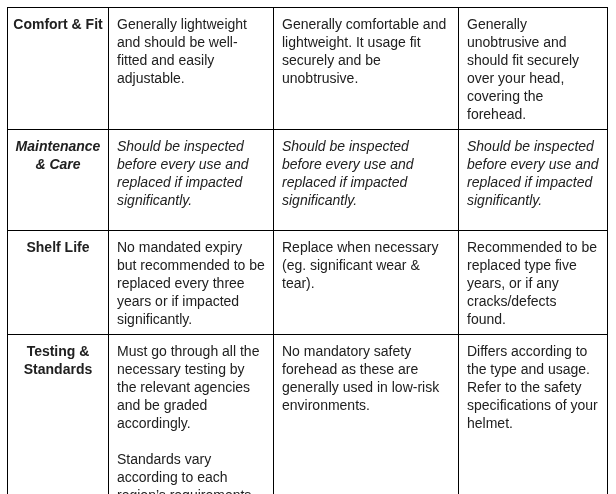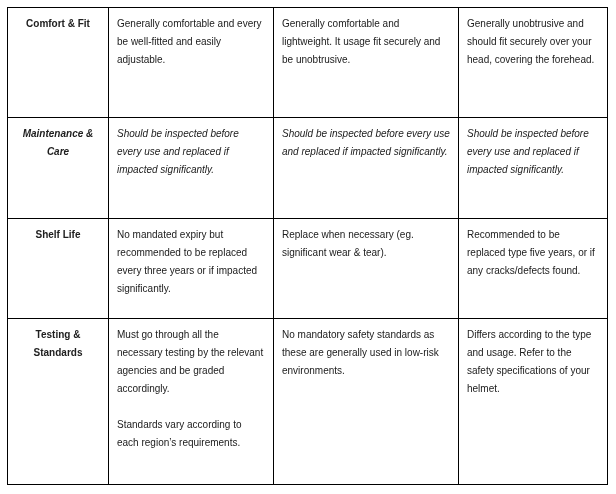--- a/index.html
+++ b/index.html
@@ -19,21 +19,21 @@
     left: 7px;
     top: 7px;
     width: 600px;
     border-collapse: collapse;
     table-layout: fixed;
   }
   table.comparison th,
   table.comparison td {
     border: 1.5px solid #000000;
     vertical-align: top;
-    font-size: 10px;
+    font-size: 14px;
     line-height: 18px;
     padding: 7px 8px 6px 8px;
   }
   table.comparison th {
     font-weight: bold;
     text-align: center;
     padding-left: 4px;
     padding-right: 4px;
   }
   table.comparison td {
@@ -53,38 +53,38 @@
 <table class="comparison">
   <colgroup>
     <col style="width:101px">
     <col style="width:165px">
     <col style="width:185px">
     <col style="width:149px">
   </colgroup>
   <tbody>
     <tr class="row-1">
       <th><span class="cell-text">Comfort &amp; Fit</span></th>
-      <td><span class="cell-text">Generally comfortable and every be well-fitted and easily adjustable.</span></td>
+      <td><span class="cell-text">Generally lightweight and should be well-fitted and easily adjustable.</span></td>
       <td><span class="cell-text">Generally comfortable and lightweight. It usage fit securely and be unobtrusive.</span></td>
       <td><span class="cell-text">Generally unobtrusive and should fit securely over your head, covering the forehead.</span></td>
     </tr>
     <tr class="row-2">
       <th><span class="cell-text">Maintenance &amp; Care</span></th>
       <td><span class="cell-text">Should be inspected before every use and replaced if impacted significantly.</span></td>
       <td><span class="cell-text">Should be inspected before every use and replaced if impacted significantly.</span></td>
       <td><span class="cell-text">Should be inspected before every use and replaced if impacted significantly.</span></td>
     </tr>
     <tr class="row-3">
       <th><span class="cell-text">Shelf Life</span></th>
       <td><span class="cell-text">No mandated expiry but recommended to be replaced every three years or if impacted significantly.</span></td>
       <td><span class="cell-text">Replace when necessary (eg. significant wear &amp; tear).</span></td>
       <td><span class="cell-text">Recommended to be replaced type five years, or if any cracks/defects found.</span></td>
     </tr>
     <tr class="row-4">
       <th><span class="cell-text">Testing &amp; Standards</span></th>
       <td><span class="cell-text">Must go through all the necessary testing by the relevant agencies and be graded accordingly.
 
 Standards vary according to each region’s requirements.</span></td>
-      <td><span class="cell-text">No mandatory safety standards as these are generally used in low-risk environments.</span></td>
+      <td><span class="cell-text">No mandatory safety forehead as these are generally used in low-risk environments.</span></td>
       <td><span class="cell-text">Differs according to the type and usage. Refer to the safety specifications of your helmet.</span></td>
     </tr>
   </tbody>
 </table>
 
 </body></html>

